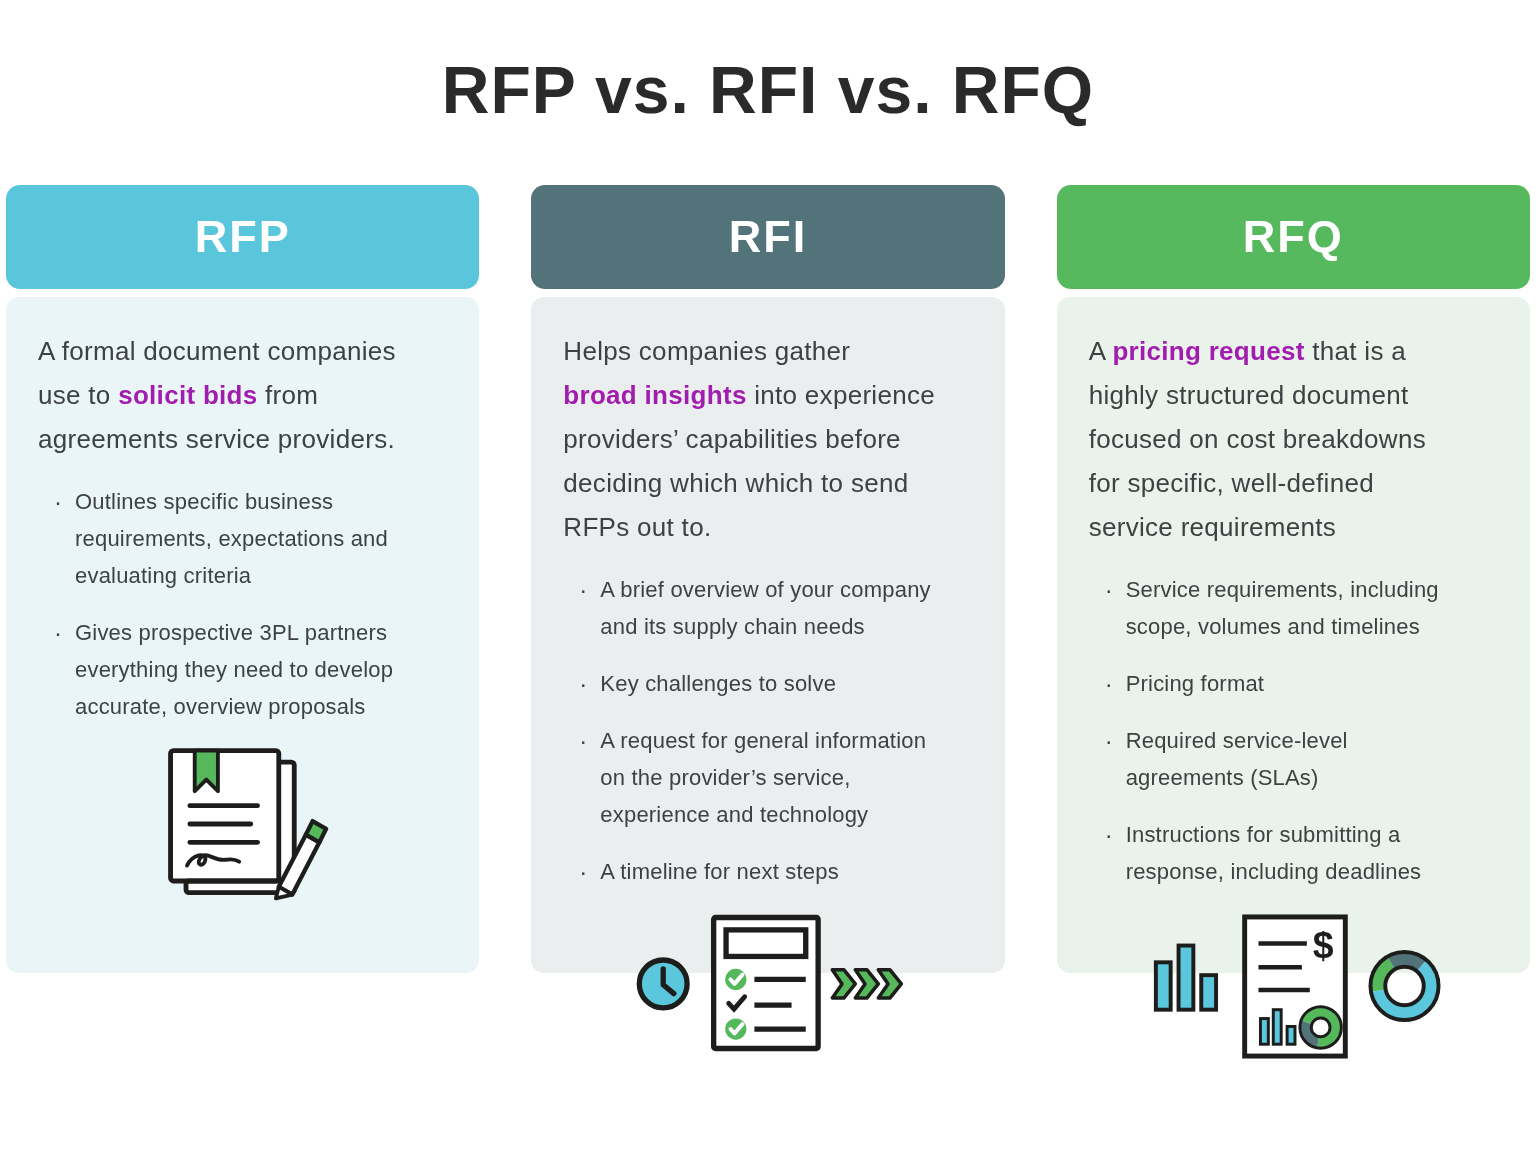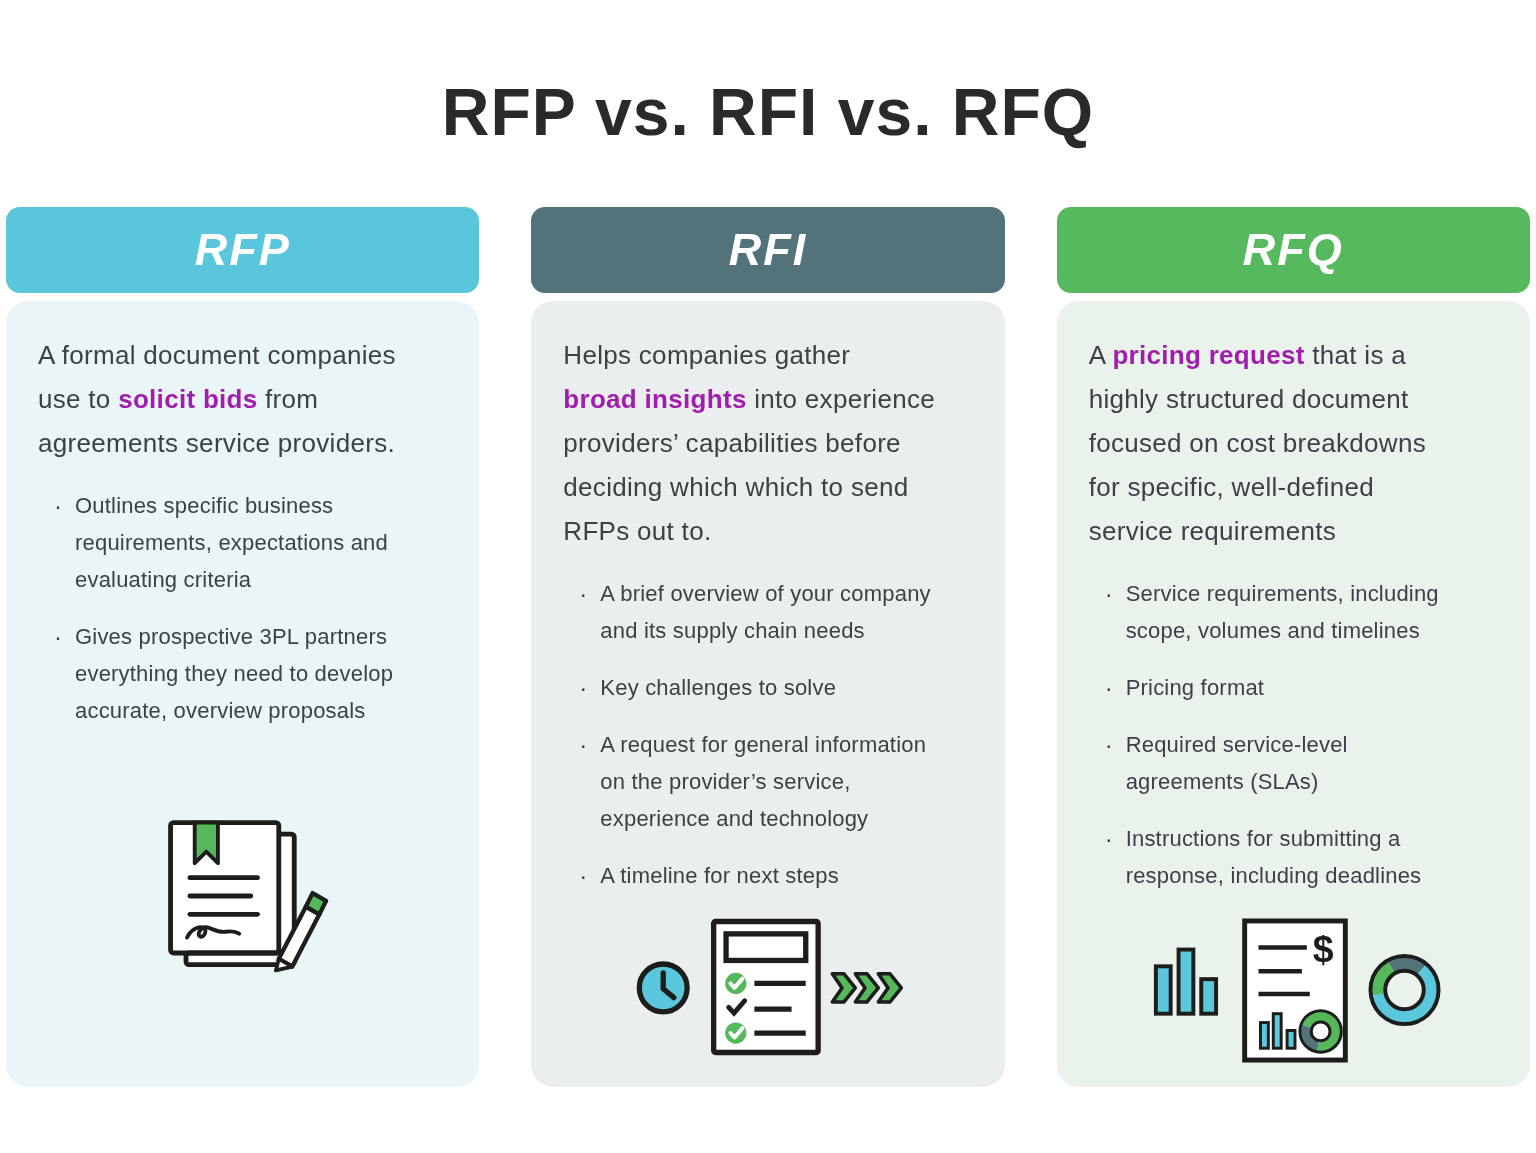--- a/index.html
+++ b/index.html
@@ -2,35 +2,35 @@
 <html style="--title: #2a2a2a; --text: #3e4143; --ink: #1d1d1b; --cyan: #5ac7dc; --green: #55b95c; --slate: #517379;"><head>
 <meta charset="utf-8">
 <style>
   html,body{margin:0;padding:0;background:#ffffff;}
   body{
     width:1536px;height:1153px;position:relative;overflow:hidden;
     font-family:"Liberation Sans","DejaVu Sans",sans-serif;
     -webkit-font-smoothing:antialiased;
   }
   .page-title{
-    margin:0;padding-top:74px;height:80px;
+    margin:0;padding-top:52px;height:80px;
     text-align:center;font-size:66px;font-weight:bold;letter-spacing:1px;
     color:var(--title,#2a2a2a);
   }
   .columns{
     display:flex;gap:52px;margin:53px 6px 0 6px;
   }
   .col{flex:1;display:flex;flex-direction:column;min-width:0;}
   .col-header{
-    height:86px;border-radius:14px;background:var(--header-bg,#ccc);
+    height:104px;border-radius:14px;background:var(--header-bg,#ccc);
     display:flex;align-items:center;justify-content:center;
-    color:#ffffff;font-size:45px;font-weight:bold;letter-spacing:2px;font-style:italic;
+    color:#ffffff;font-size:45px;font-weight:bold;letter-spacing:2px;
   }
   .col-body{
-    margin-top:8px;height:786px;border-radius:22px;background:var(--body-bg,#eee);
+    margin-top:8px;height:676px;border-radius:13px;background:var(--body-bg,#eee);
     box-sizing:border-box;padding:32px 30px 0 32px;
     display:flex;flex-direction:column;
     color:var(--text,#3e4143);
   }
   .intro{font-size:26px;line-height:44px;letter-spacing:.3px;}
   .intro-line{display:block;white-space:nowrap;}
   .intro b{font-weight:bold;color:#a21caf;}
   .bullets{margin-top:22px;}
   .bullet{display:flex;padding-left:16px;margin-bottom:20px;
           font-size:22px;line-height:37px;letter-spacing:.2px;}

